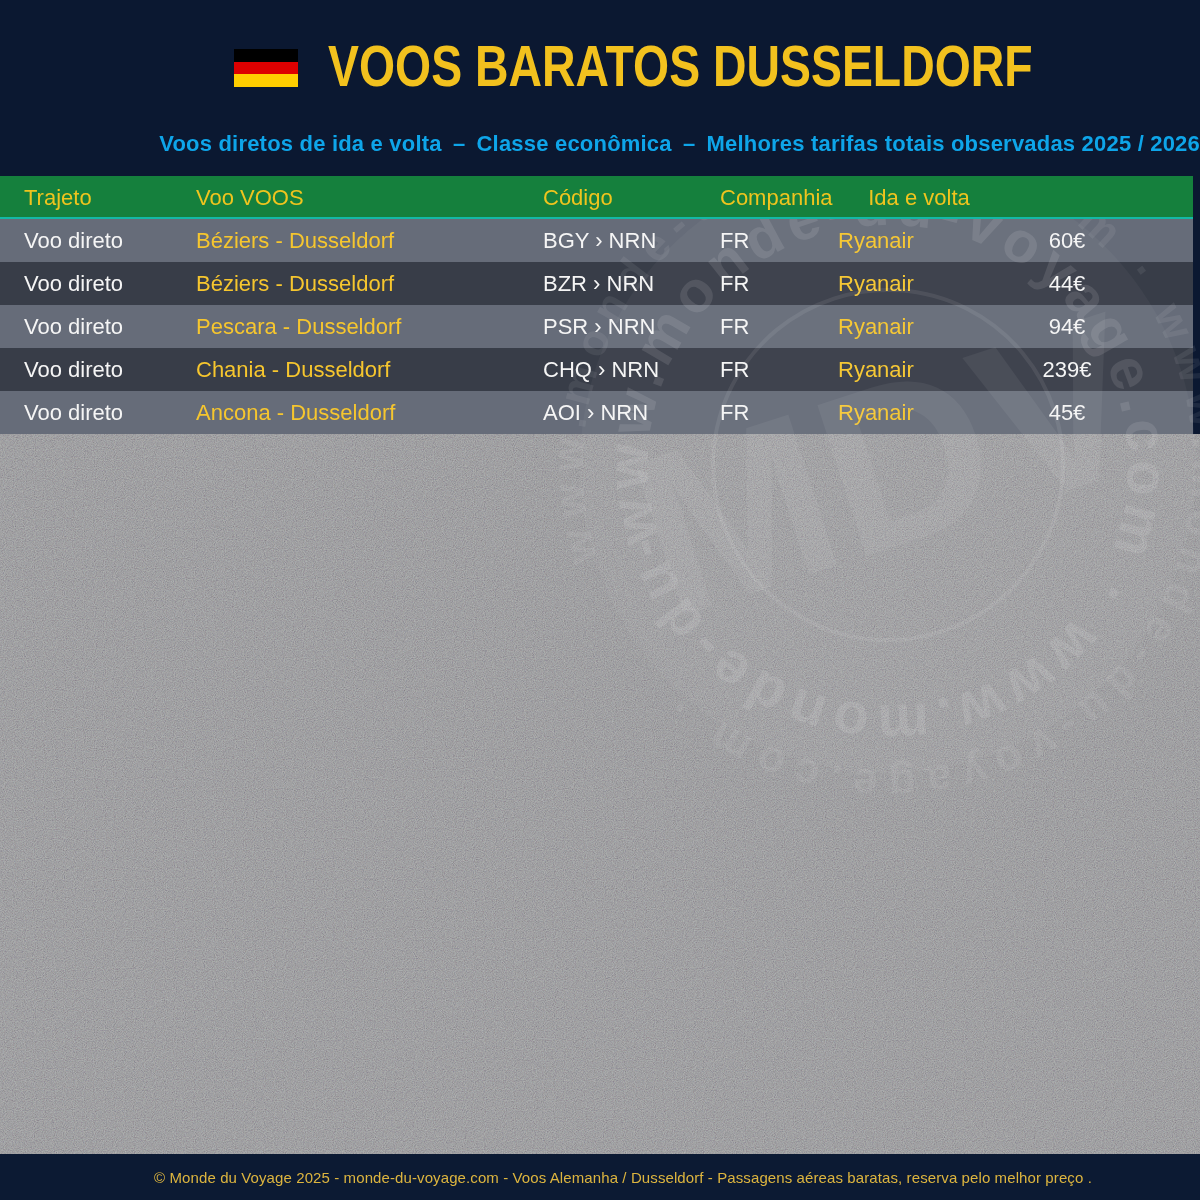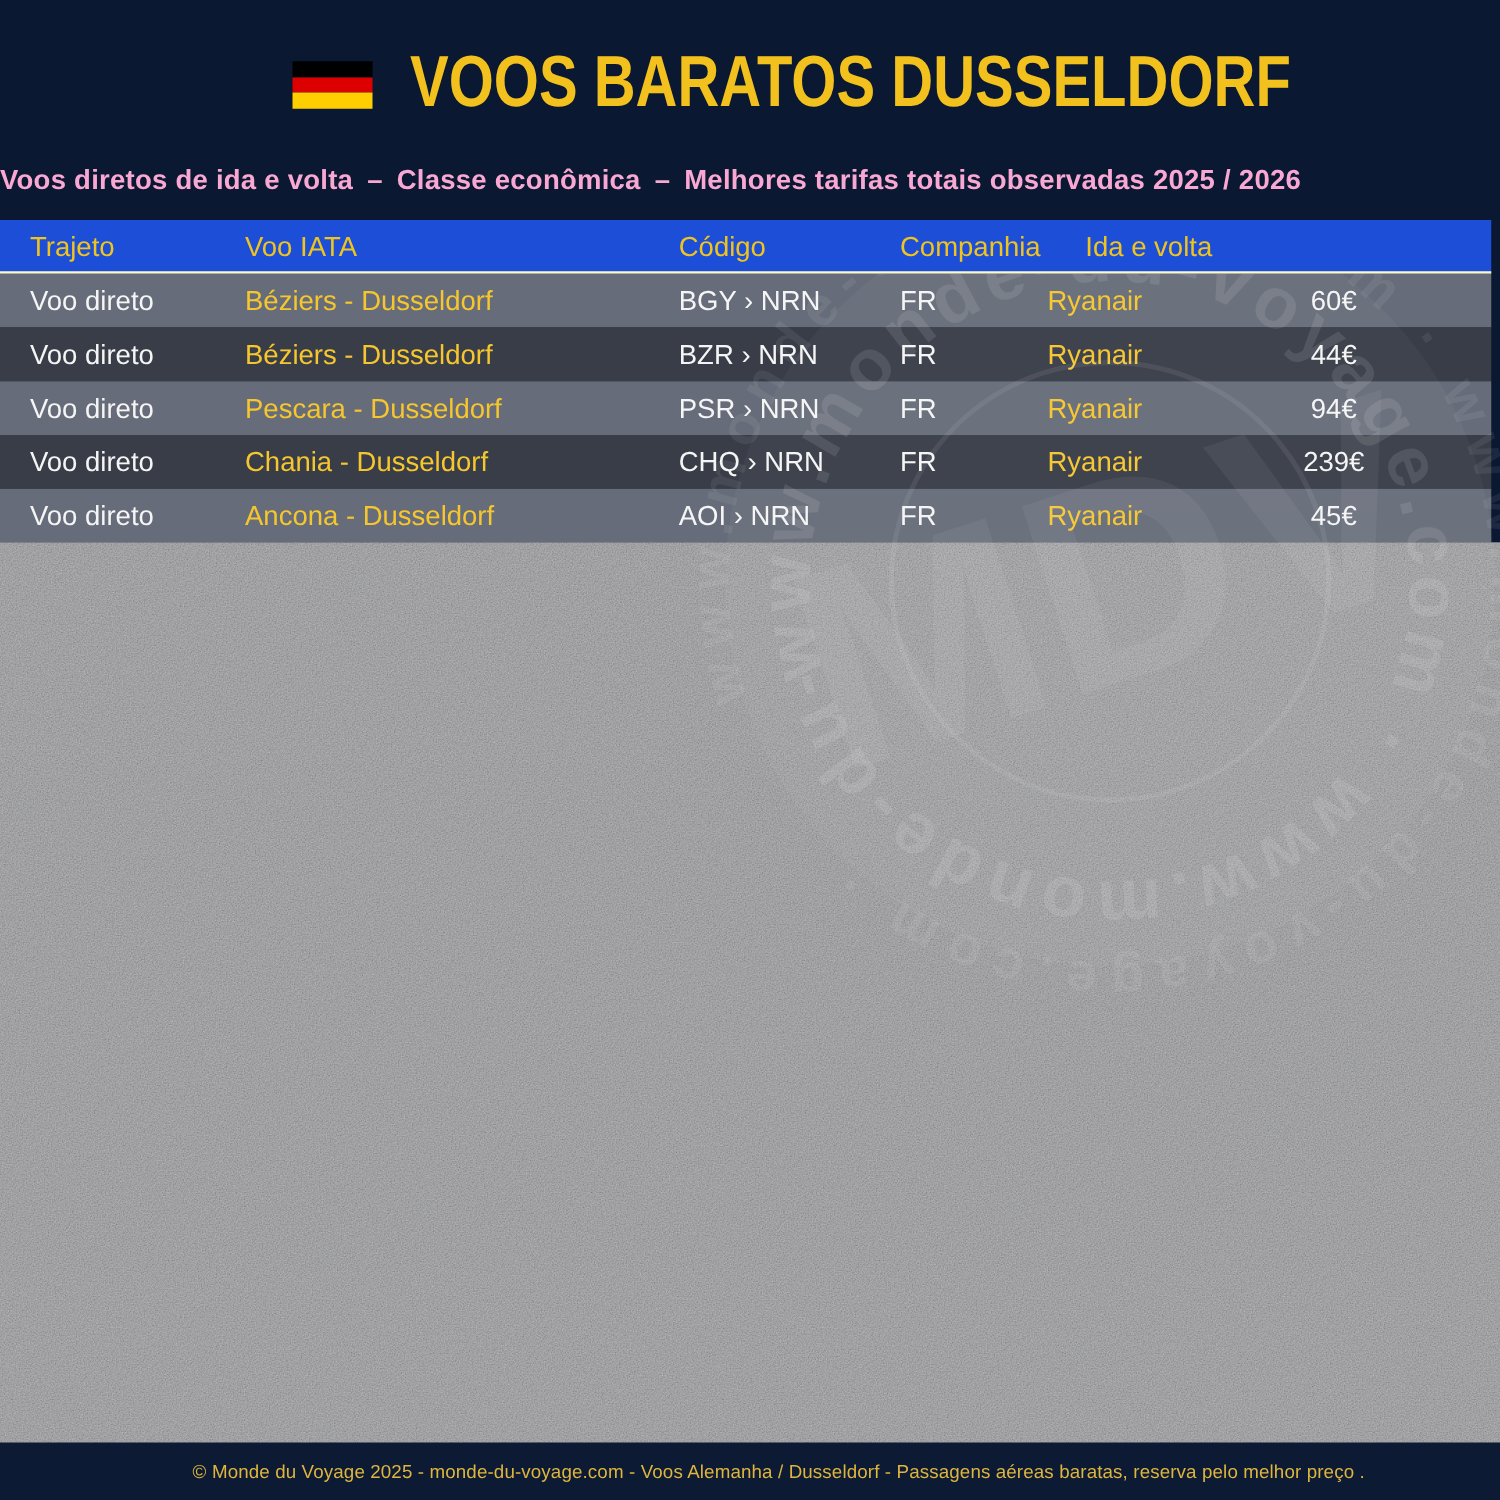--- a/index.html
+++ b/index.html
@@ -23,39 +23,39 @@
 
   .title {
     position:absolute; left:328px; top:34px; margin:0;
     font-size:58px; font-weight:bold; line-height:1.1;
     color:#F2C11E; white-space:nowrap;
     transform:scaleX(0.80); transform-origin:left center;
     letter-spacing:0px;
   }
   .subtitle {
     position:absolute; top:130px; left:0; width:100%;
-    text-align:left; color:#f9a8d4;
+    text-align:right; color:#0ea5e9;
     font-size:22px; font-weight:bold; line-height:27px;
     letter-spacing:0.2px;
   }
 
   
   .fares-table { position:absolute; top:176px; left:0; width:1193px; z-index:1; }
   .thead, .trow {
     display:grid;
     grid-template-columns:172px 347px 177px 118px 162px 1fr;
     box-sizing:border-box;
     padding:0 59px 0 24px;
     height:43px; line-height:43px;
     font-size:22px;
     white-space:nowrap;
   }
   .thead {
-    background:#1d4ed8; color:#EFC41E;
-    border-bottom:2px solid #fef9c3;
+    background:#15803d; color:#EFC41E;
+    border-bottom:2px solid #14b8a6;
   }
   .trow { color:#F5F5F5; }
   .trow.light { background:#666C79; }
   .trow.dark  { background:#383D48; }
   .cell-gold { color:#F6C62E; }
   .cell-price, .th-price { text-align:center; }
 
   
   .noise-area {
     position:absolute; top:434px; left:0; width:1200px; height:721px;
@@ -87,21 +87,21 @@
     <div class="stripe s-red"></div>
     <div class="stripe s-gold"></div>
   </div>
   <h1 class="title">VOOS BARATOS DUSSELDORF</h1>
 
   <div class="subtitle">Voos diretos de ida e volta – Classe econômica – Melhores tarifas totais observadas 2025 / 2026</div>
 
   <div class="fares-table">
     <div class="thead">
       <div class="th">Trajeto</div>
-      <div class="th">Voo IATA</div>
+      <div class="th">Voo VOOS</div>
       <div class="th">Código</div>
       <div class="th">Companhia</div>
       <div class="th th-price">Ida e volta</div>
     </div>
 
     <div class="trow light">
       <div class="td">Voo direto</div>
       <div class="td cell-gold">Béziers - Dusseldorf</div>
       <div class="td">BGY › NRN</div>
       <div class="td">FR</div>

